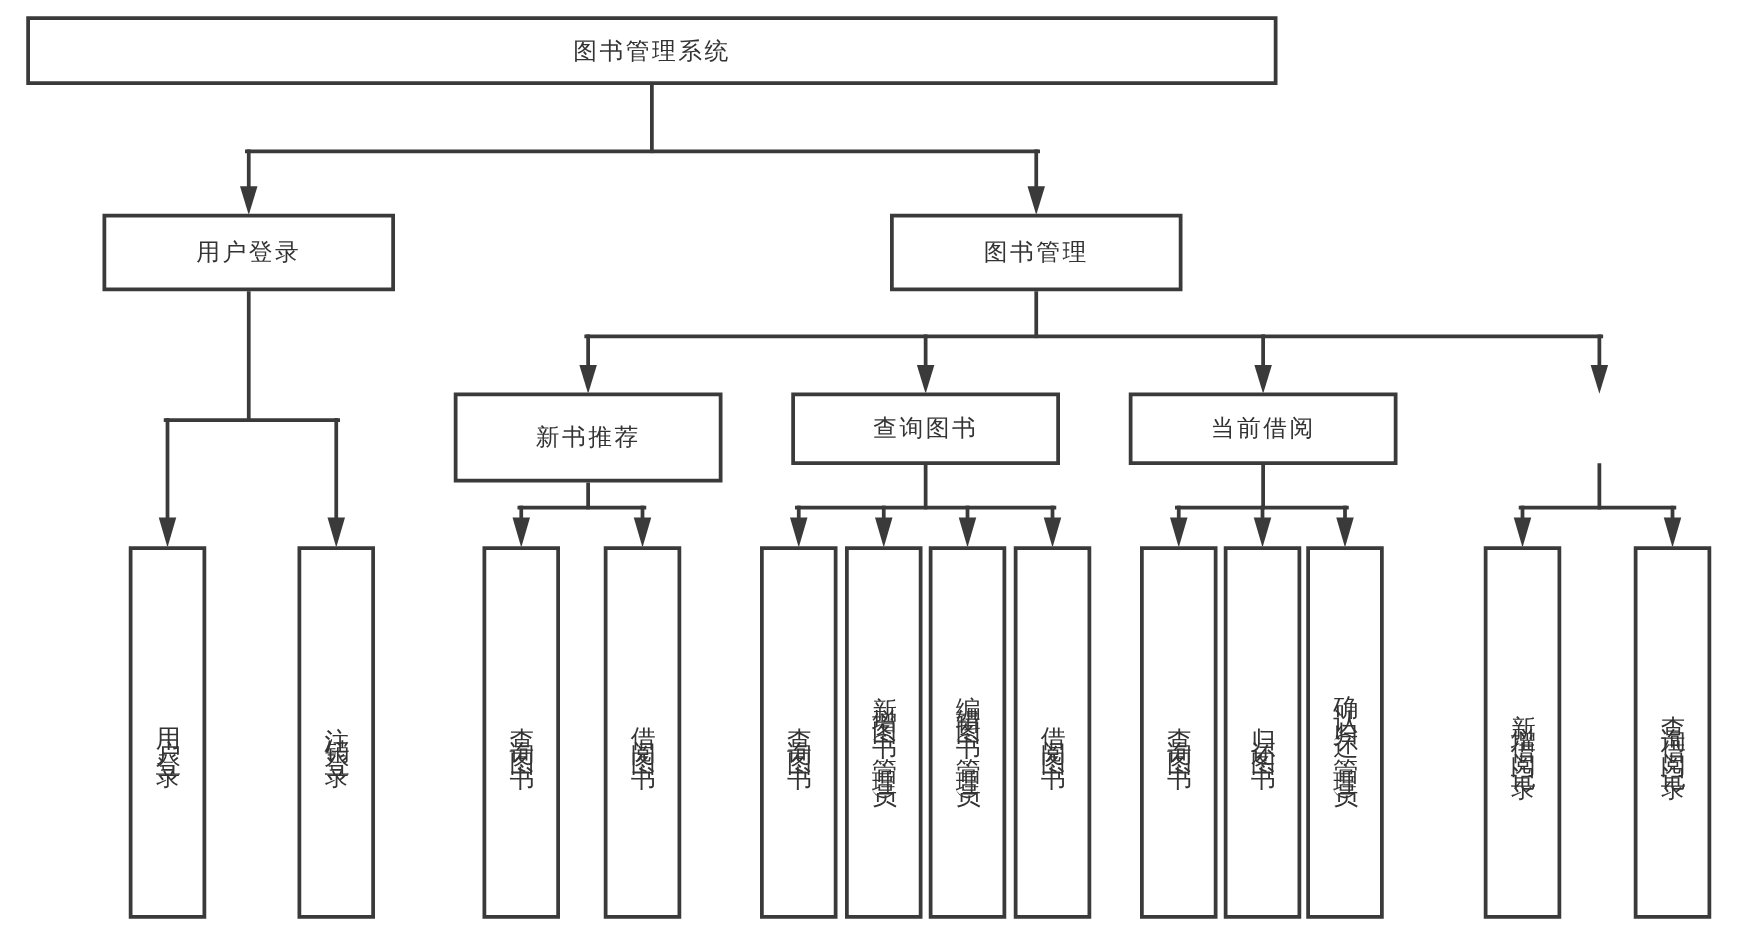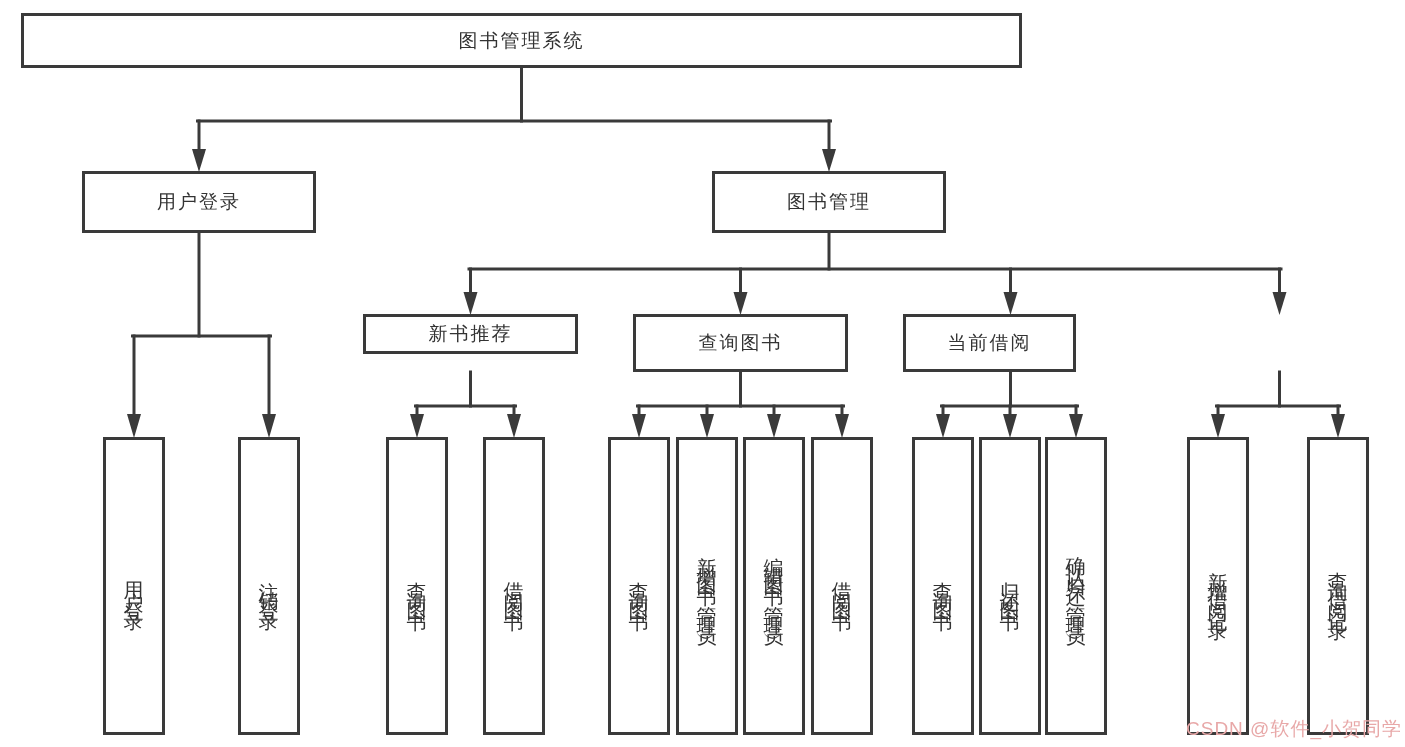--- a/index.html
+++ b/index.html
@@ -135,27 +135,27 @@
     <span>图书管理系统</span>
   </div>
 
   <div class="node hbox" style="left:82px;top:171px;width:234px;height:62px">
     <span>用户登录</span>
   </div>
   <div class="node hbox" style="left:712px;top:171px;width:234px;height:62px">
     <span>图书管理</span>
   </div>
 
-  <div class="node hbox" style="left:363px;top:314px;width:215px;height:40px">
+  <div class="node hbox" style="left:363px;top:314px;width:215px;height:72px">
     <span>新书推荐</span>
   </div>
   <div class="node hbox" style="left:633px;top:314px;width:215px;height:58px">
     <span>查询图书</span>
   </div>
-  <div class="node hbox" style="left:903px;top:314px;width:173px;height:58px">
+  <div class="node hbox" style="left:903px;top:314px;width:215px;height:58px">
     <span>当前借阅</span>
   </div>
 
   <div class="node vbox" style="left:103px;top:437px">
     <span>用户登录</span>
   </div>
   <div class="node vbox" style="left:238px;top:437px">
     <span>注销登录</span>
   </div>
 
@@ -189,15 +189,14 @@
     <span>确认归还（管理员）</span>
   </div>
 
   <div class="node vbox" style="left:1187px;top:437px">
     <span>新增借阅记录</span>
   </div>
   <div class="node vbox" style="left:1307px;top:437px">
     <span>查询借阅记录</span>
   </div>
 
-  <div class="watermark">CSDN @软件_小贺同学</div>
 
 </div>
 
 </body></html>

